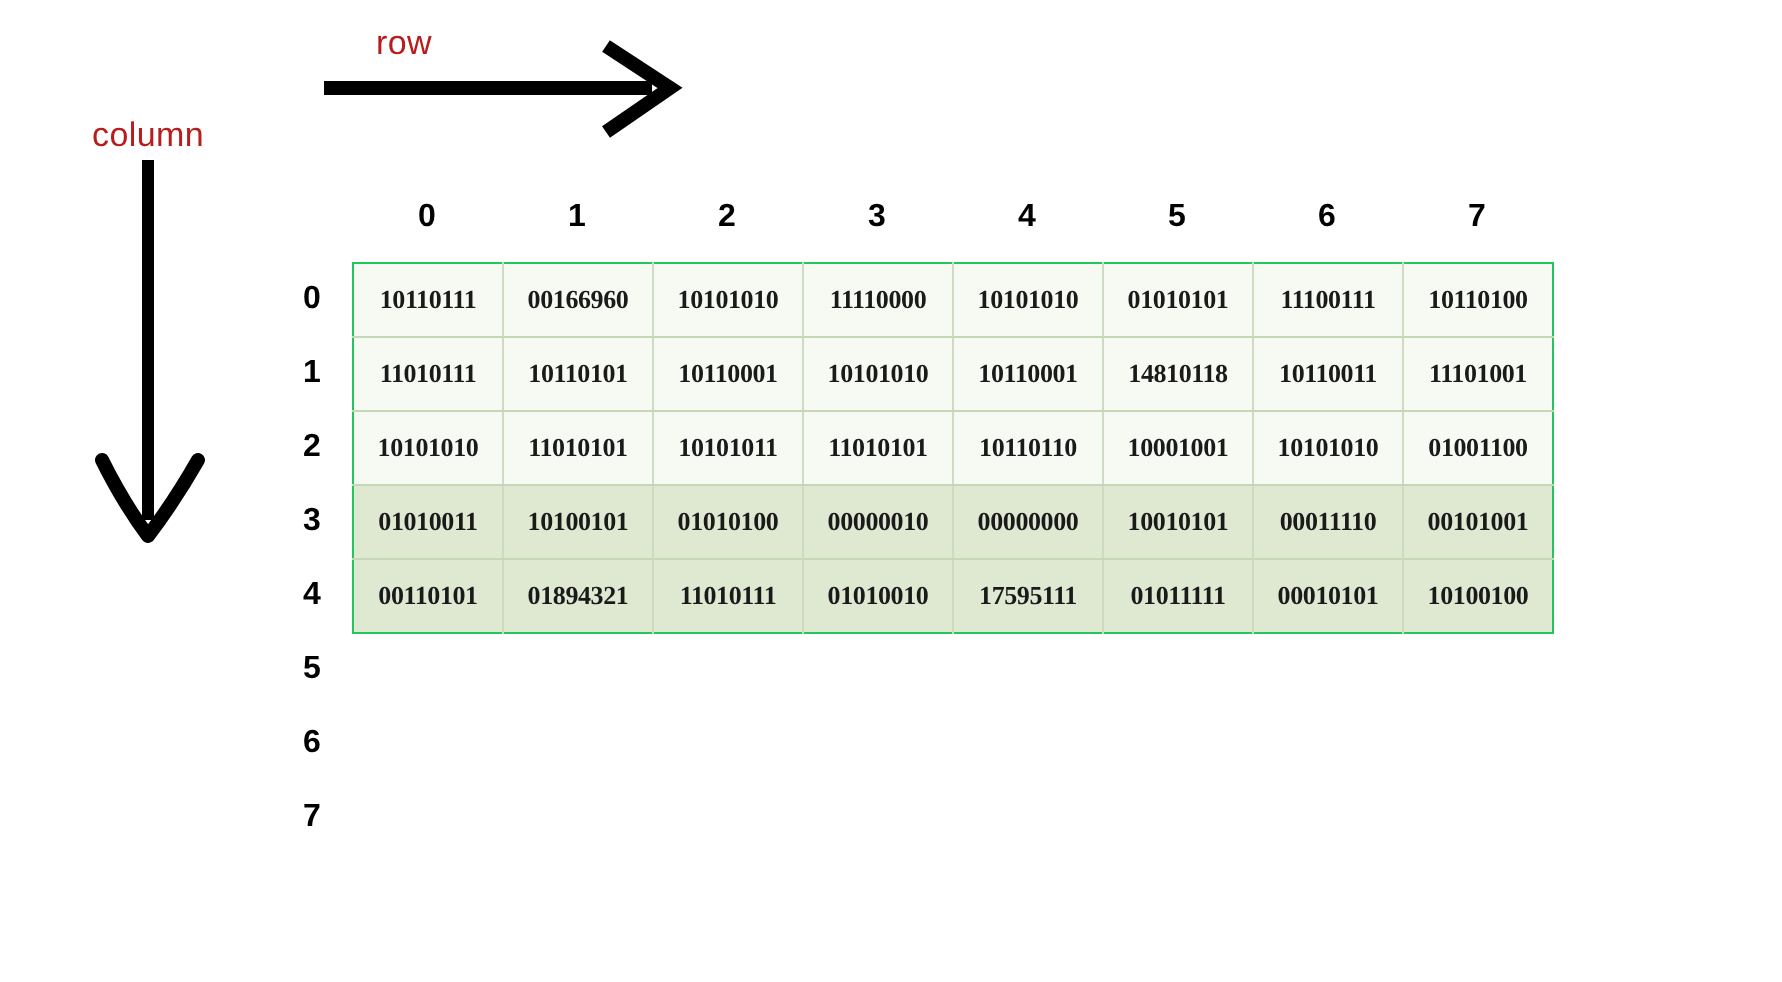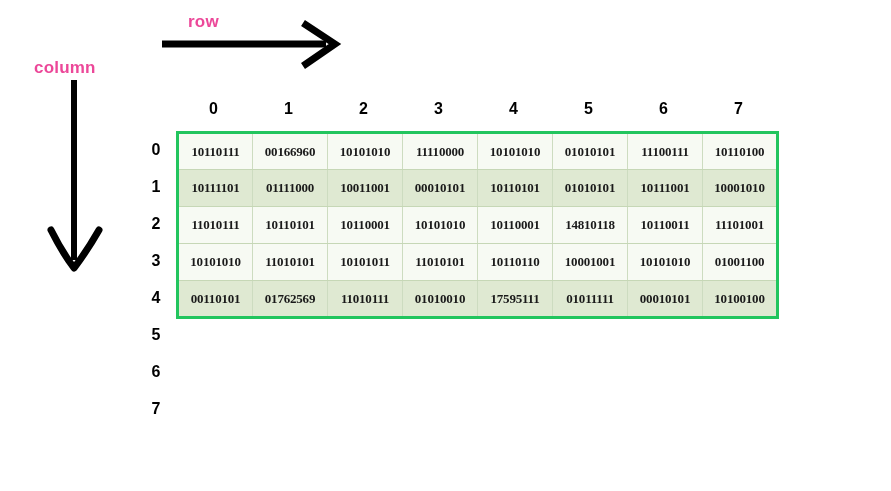--- a/index.html
+++ b/index.html
@@ -14,48 +14,48 @@
     position: relative;
     overflow: hidden;
     font-family: "Liberation Sans", sans-serif;
     color: #000000;
   }
 
   
   .axis-label {
     position: absolute;
     font-family: "Liberation Sans", sans-serif;
-    font-weight: bold;
+    font-weight: normal;
     font-size: 17px;
-    color: #ec4899;
+    color: #b91c1c;
     letter-spacing: 0.2px;
     white-space: nowrap;
   }
   #row-label   { left: 188px; top: 12px; }
-  #column-label{ left: 34px;  top: 58px; }
+  #column-label{ left: 46px;  top: 58px; }
 
   
   .arrow-svg {
     position: absolute;
     overflow: visible;
   }
   #row-arrow    { left: 160px; top: 18px; }
   #column-arrow { left: 46px;  top: 78px; }
 
   
   #bitmap-table-wrap {
     position: absolute;
     left: 176px;
     top: 131px;
   }
   table.bitmap {
     border-collapse: collapse;
     border-spacing: 0;
     background: #eab308;
-    border: 3px solid #22c55e;
+    border: 1px solid #22c55e;
   }
   table.bitmap td.cell {
     width: 75px;
     height: 37px;
     box-sizing: border-box;
     padding: 0 3px;
     text-align: center;
     vertical-align: middle;
     font-family: "Liberation Serif", serif;
     font-weight: bold;
@@ -152,30 +152,20 @@
         <td class="cell">10110111</td>
         <td class="cell">00166960</td>
         <td class="cell">10101010</td>
         <td class="cell">11110000</td>
         <td class="cell">10101010</td>
         <td class="cell">01010101</td>
         <td class="cell">11100111</td>
         <td class="cell">10110100</td>
       </tr>
 
-      <tr class="row-odd">
-        <td class="cell">10111101</td>
-        <td class="cell">01111000</td>
-        <td class="cell">10011001</td>
-        <td class="cell">00010101</td>
-        <td class="cell">10110101</td>
-        <td class="cell">01010101</td>
-        <td class="cell">10111001</td>
-        <td class="cell">10001010</td>
-      </tr>
 
       <tr class="row-even">
         <td class="cell">11010111</td>
         <td class="cell">10110101</td>
         <td class="cell">10110001</td>
         <td class="cell">10101010</td>
         <td class="cell">10110001</td>
         <td class="cell">14810118</td>
         <td class="cell">10110011</td>
         <td class="cell">11101001</td>
@@ -186,25 +176,35 @@
         <td class="cell">10101010</td>
         <td class="cell">11010101</td>
         <td class="cell">10101011</td>
         <td class="cell">11010101</td>
         <td class="cell">10110110</td>
         <td class="cell">10001001</td>
         <td class="cell">10101010</td>
         <td class="cell">01001100</td>
       </tr>
 
+      <tr class="row-odd">
+        <td class="cell">01010011</td>
+        <td class="cell">10100101</td>
+        <td class="cell">01010100</td>
+        <td class="cell">00000010</td>
+        <td class="cell">00000000</td>
+        <td class="cell">10010101</td>
+        <td class="cell">00011110</td>
+        <td class="cell">00101001</td>
+      </tr>
 
 
       <tr class="row-odd">
         <td class="cell">00110101</td>
-        <td class="cell">01762569</td>
+        <td class="cell">01894321</td>
         <td class="cell">11010111</td>
         <td class="cell">01010010</td>
         <td class="cell">17595111</td>
         <td class="cell">01011111</td>
         <td class="cell">00010101</td>
         <td class="cell">10100100</td>
       </tr>
 
     </tbody>
   </table>

